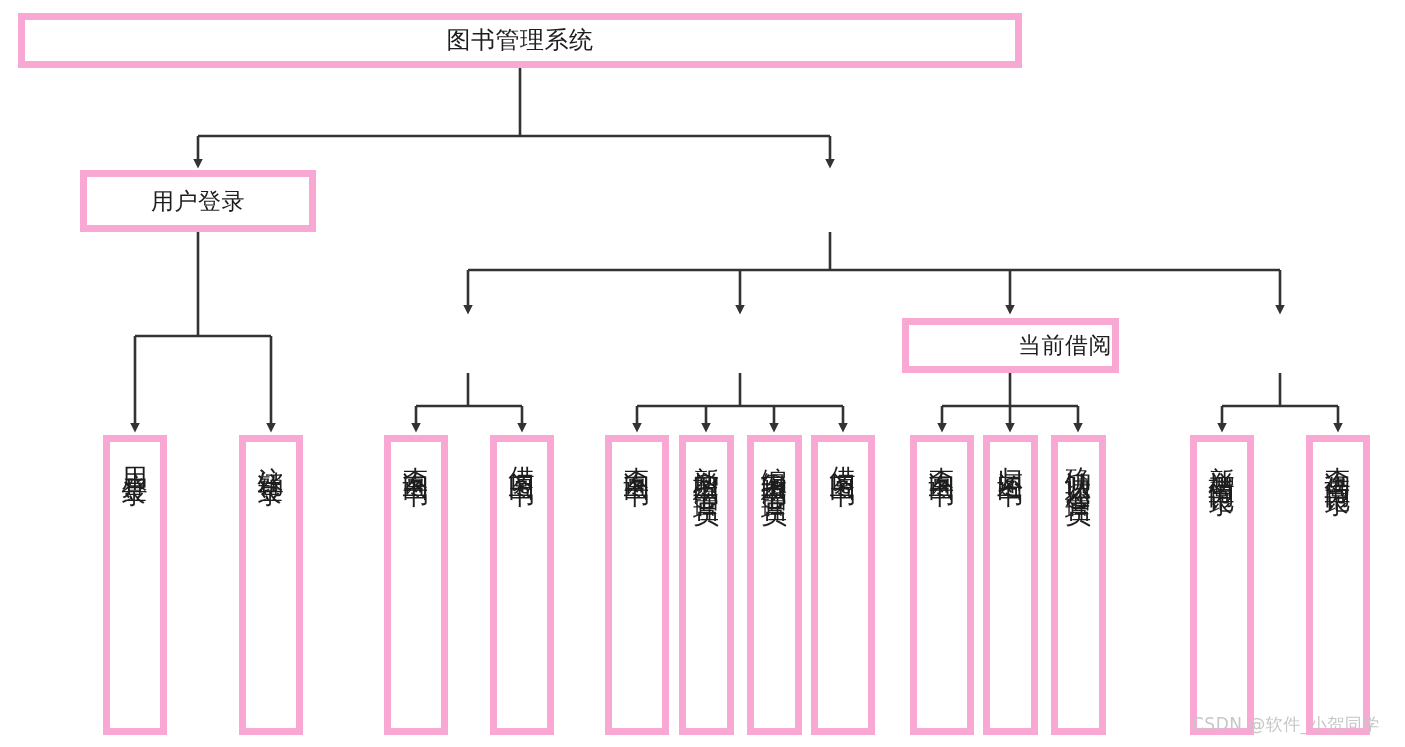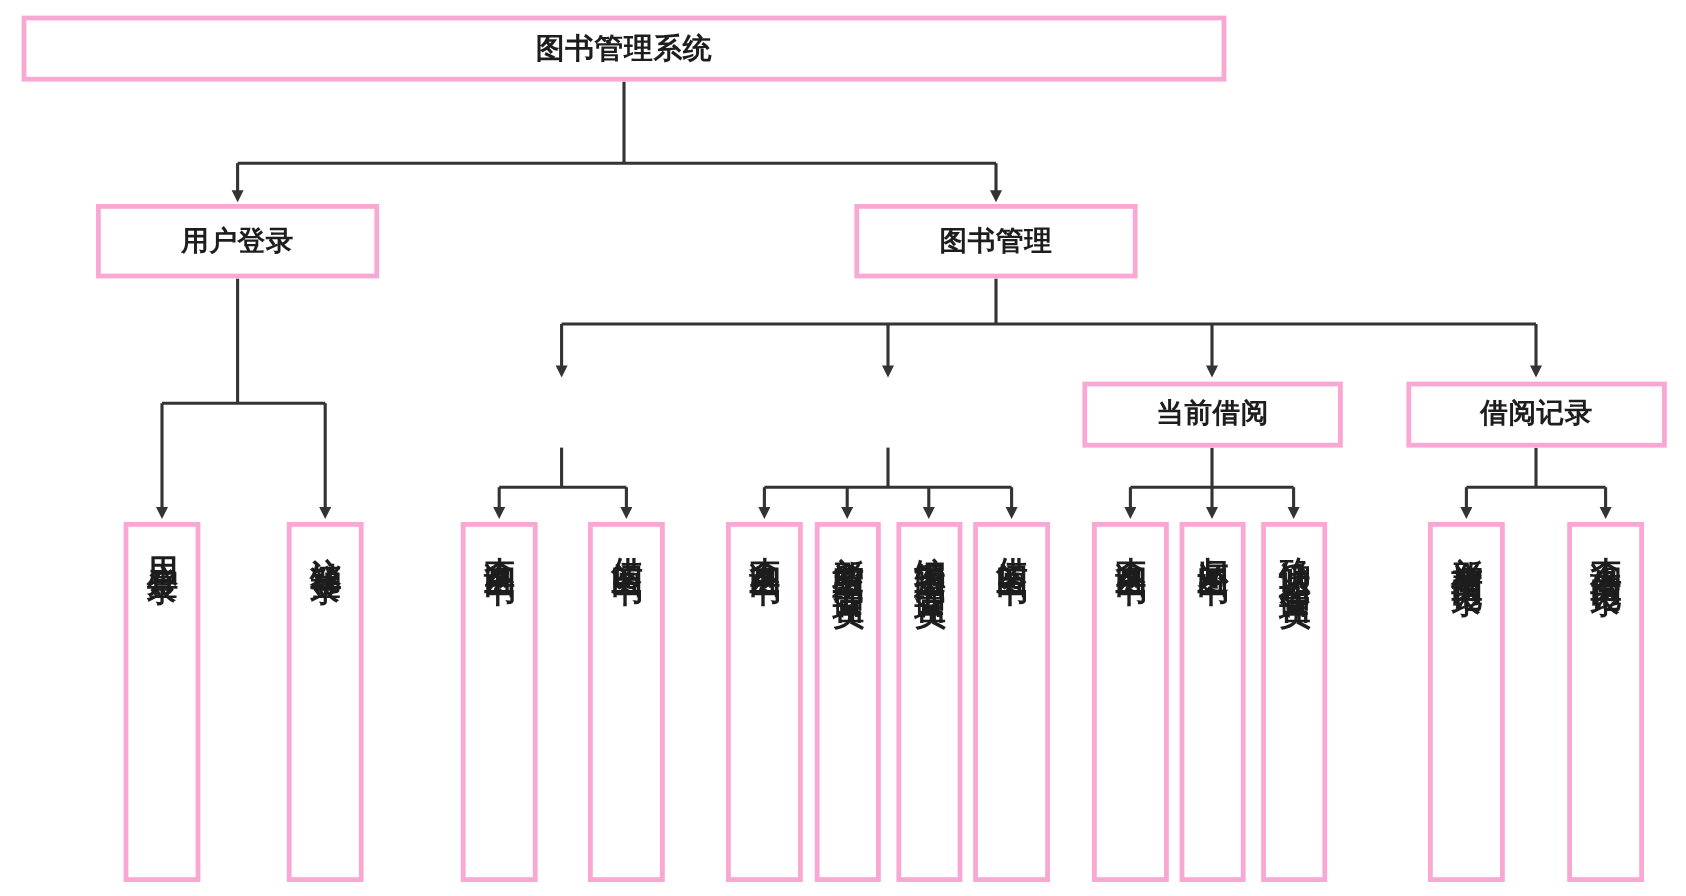--- a/index.html
+++ b/index.html
@@ -22,26 +22,25 @@
     left: 0;
     top: 0;
     width: 1405px;
     height: 747px;
     pointer-events: none;
   }
   .node {
     position: absolute;
     box-sizing: border-box;
     background: #ffffff;
-    border: 4px solid #f9a8d4;
+    border: 7px solid #f9a8d4;
     display: flex;
     align-items: center;
     justify-content: center;
     overflow: hidden;
-    font-weight: bold;
   }
   .node-label {
     color: #1d1d1d;
     text-align: center;
     line-height: 1.06;
     white-space: pre-line;
   }
   
   .node.horiz .node-label {
     writing-mode: horizontal-tb;
@@ -132,33 +131,27 @@
   </svg>
 
   <div class="node horiz root" style="left:18px; top:13px; width:1004px; height:55px;">
     <span class="node-label">图书管理系统</span>
   </div>
 
   <div class="node horiz" style="left:80px; top:170px; width:236px; height:62px;">
     <span class="node-label">用户登录</span>
   </div>
 
-  <div class="node horiz" style="left:712px; top:170px; width:236px; height:62px;">
-    <span class="node-label">图书管理</span>
-  </div>
-
-
-
-  <div class="node horiz" style="left:902px; top:318px; width:217px; height:55px;">
+
+
+
+  <div class="node horiz" style="left:902px; top:318px; width:217px; height:55px;justify-content:flex-end;">
     <span class="node-label">当前借阅</span>
   </div>
 
-  <div class="node horiz" style="left:1172px; top:318px; width:217px; height:55px;">
-    <span class="node-label">借阅记录</span>
-  </div>
 
   <div class="node vert" style="left:103px; top:435px; width:64px; height:300px;">
     <span class="node-label">用户登录</span>
   </div>
 
   <div class="node vert" style="left:239px; top:435px; width:64px; height:300px;">
     <span class="node-label">注销登录</span>
   </div>
 
   <div class="node vert" style="left:384px; top:435px; width:64px; height:300px;">
@@ -198,14 +191,15 @@
   </div>
 
   <div class="node vert" style="left:1190px; top:435px; width:64px; height:300px;">
     <span class="node-label">新增借阅记录</span>
   </div>
 
   <div class="node vert" style="left:1306px; top:435px; width:64px; height:300px;">
     <span class="node-label">查询借阅记录</span>
   </div>
 
+  <div class="watermark" style="left:1192px; top:713px;">CSDN @软件_小贺同学</div>
 
 </div>
 
 </body></html>

